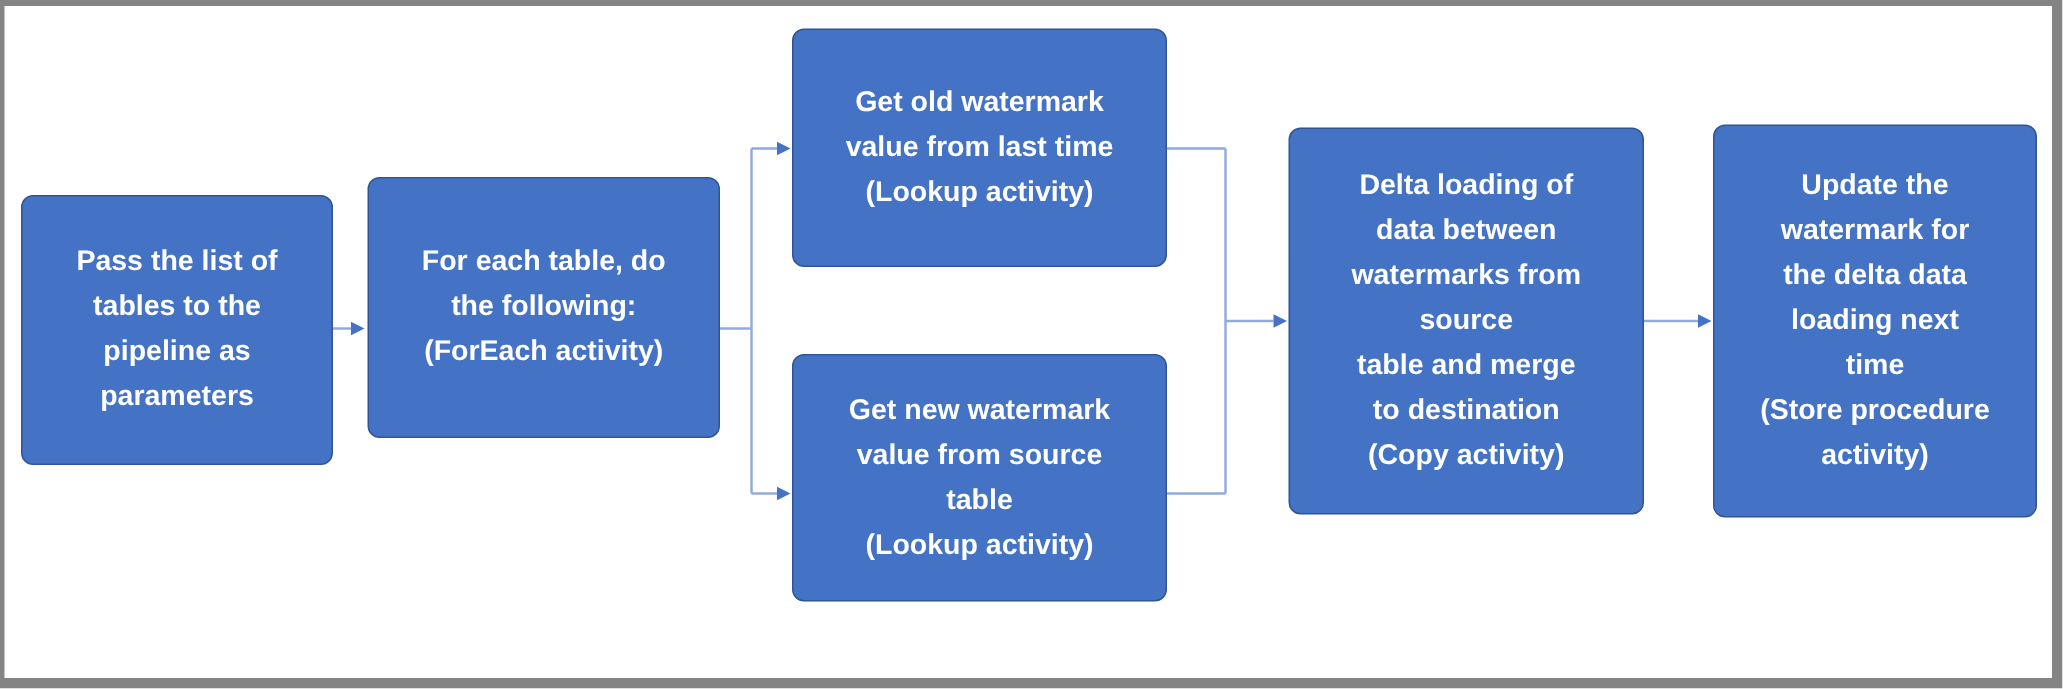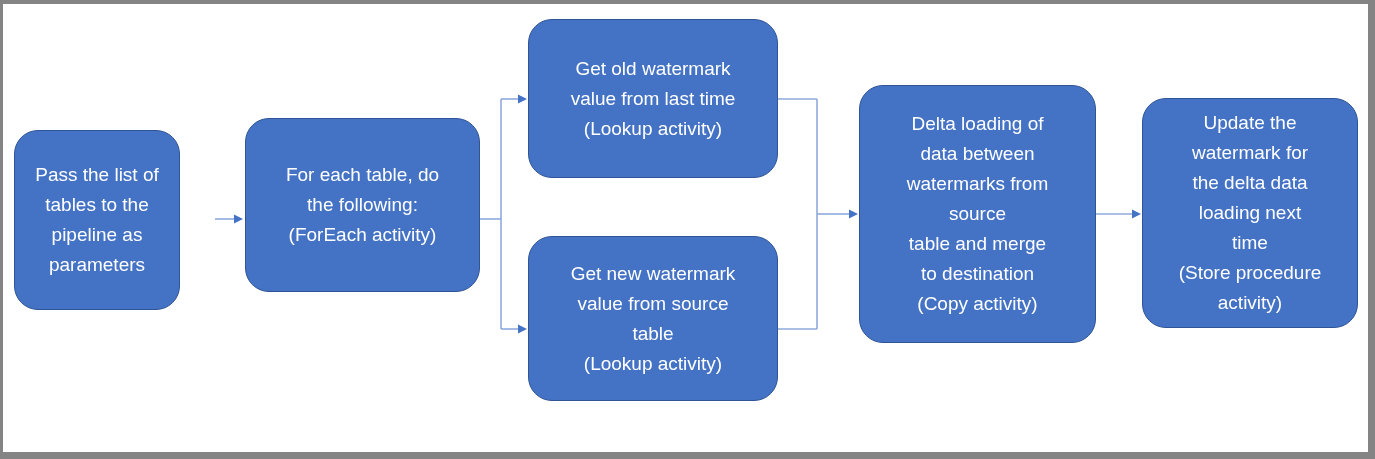--- a/index.html
+++ b/index.html
@@ -38,30 +38,31 @@
   }
   .connectors .head {
     fill: var(--arrowhead, #4472C4);
     stroke: none;
   }
   .node {
     position: absolute;
     box-sizing: border-box;
     background: var(--node-fill, #4472C4);
     border: 1.6px solid var(--node-border, #2F5597);
-    border-radius: 24px;
+    border-radius: 8px;
     color: var(--node-text, #ffffff);
     display: flex;
     align-items: center;
     justify-content: center;
     text-align: center;
     font-size: 19px;
     line-height: 30px;
     white-space: pre-line;
     padding: 4px 10px;
+    font-weight: bold;
   }
 </style>
 </head>
 <body>
 
 <div class="frame">
   <div class="canvas">
 
     <svg class="connectors" viewBox="0 0 1365 448" xmlns="http://www.w3.org/2000/svg">
 
@@ -92,21 +93,21 @@
         <line class="line" x1="814" y1="210" x2="846" y2="210"></line>
         <path class="head" d="M846,205.5 L855,210 L846,214.5 Z"></path>
       </g>
 
       <g>
         <line class="line" x1="1093" y1="210" x2="1129" y2="210"></line>
         <path class="head" d="M1129,205.5 L1138,210 L1129,214.5 Z"></path>
       </g>
     </svg>
 
-    <div class="node" style="left:11px;  top:126px; width:166px; height:180px;">Pass the list of
+    <div class="node" style="left:11px;  top:126px; width:208px; height:180px;">Pass the list of
 tables to the
 pipeline as
 parameters</div>
 
     <div class="node" style="left:242px; top:114px; width:235px; height:174px;">For each table, do
 the following:
 (ForEach activity)</div>
 
     <div class="node" style="left:525px; top:15px;  width:250px; height:159px;">Get old watermark
 value from last time
@@ -118,21 +119,21 @@
 (Lookup activity)</div>
 
     <div class="node" style="left:856px; top:81px;  width:237px; height:258px;">Delta loading of
 data between
 watermarks from
 source
 table and merge
 to destination
 (Copy activity)</div>
 
-    <div class="node" style="left:1139px;top:94px;  width:216px; height:230px;">Update the
+    <div class="node" style="left:1139px;top:79px;  width:216px; height:262px;">Update the
 watermark for
 the delta data
 loading next
 time
 (Store procedure
 activity)</div>
 
   </div>
 </div>
 

